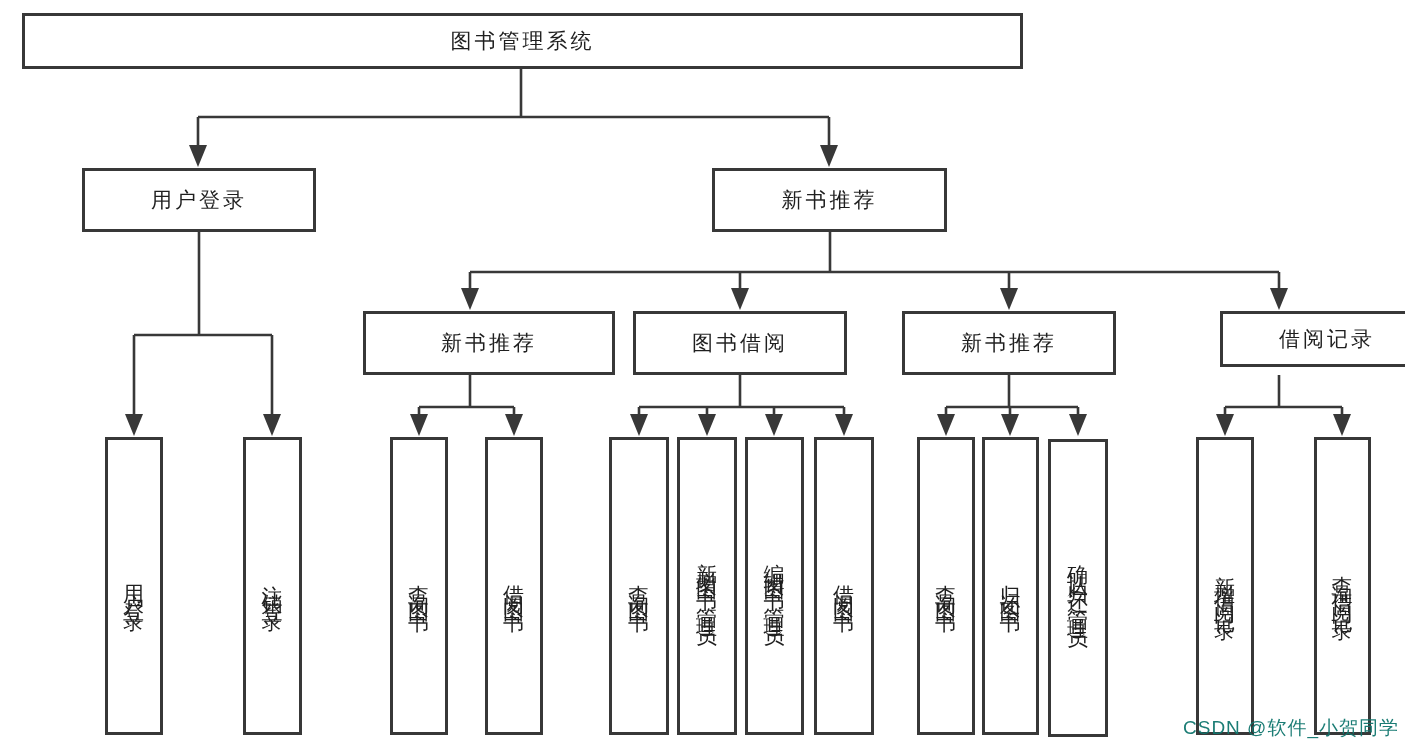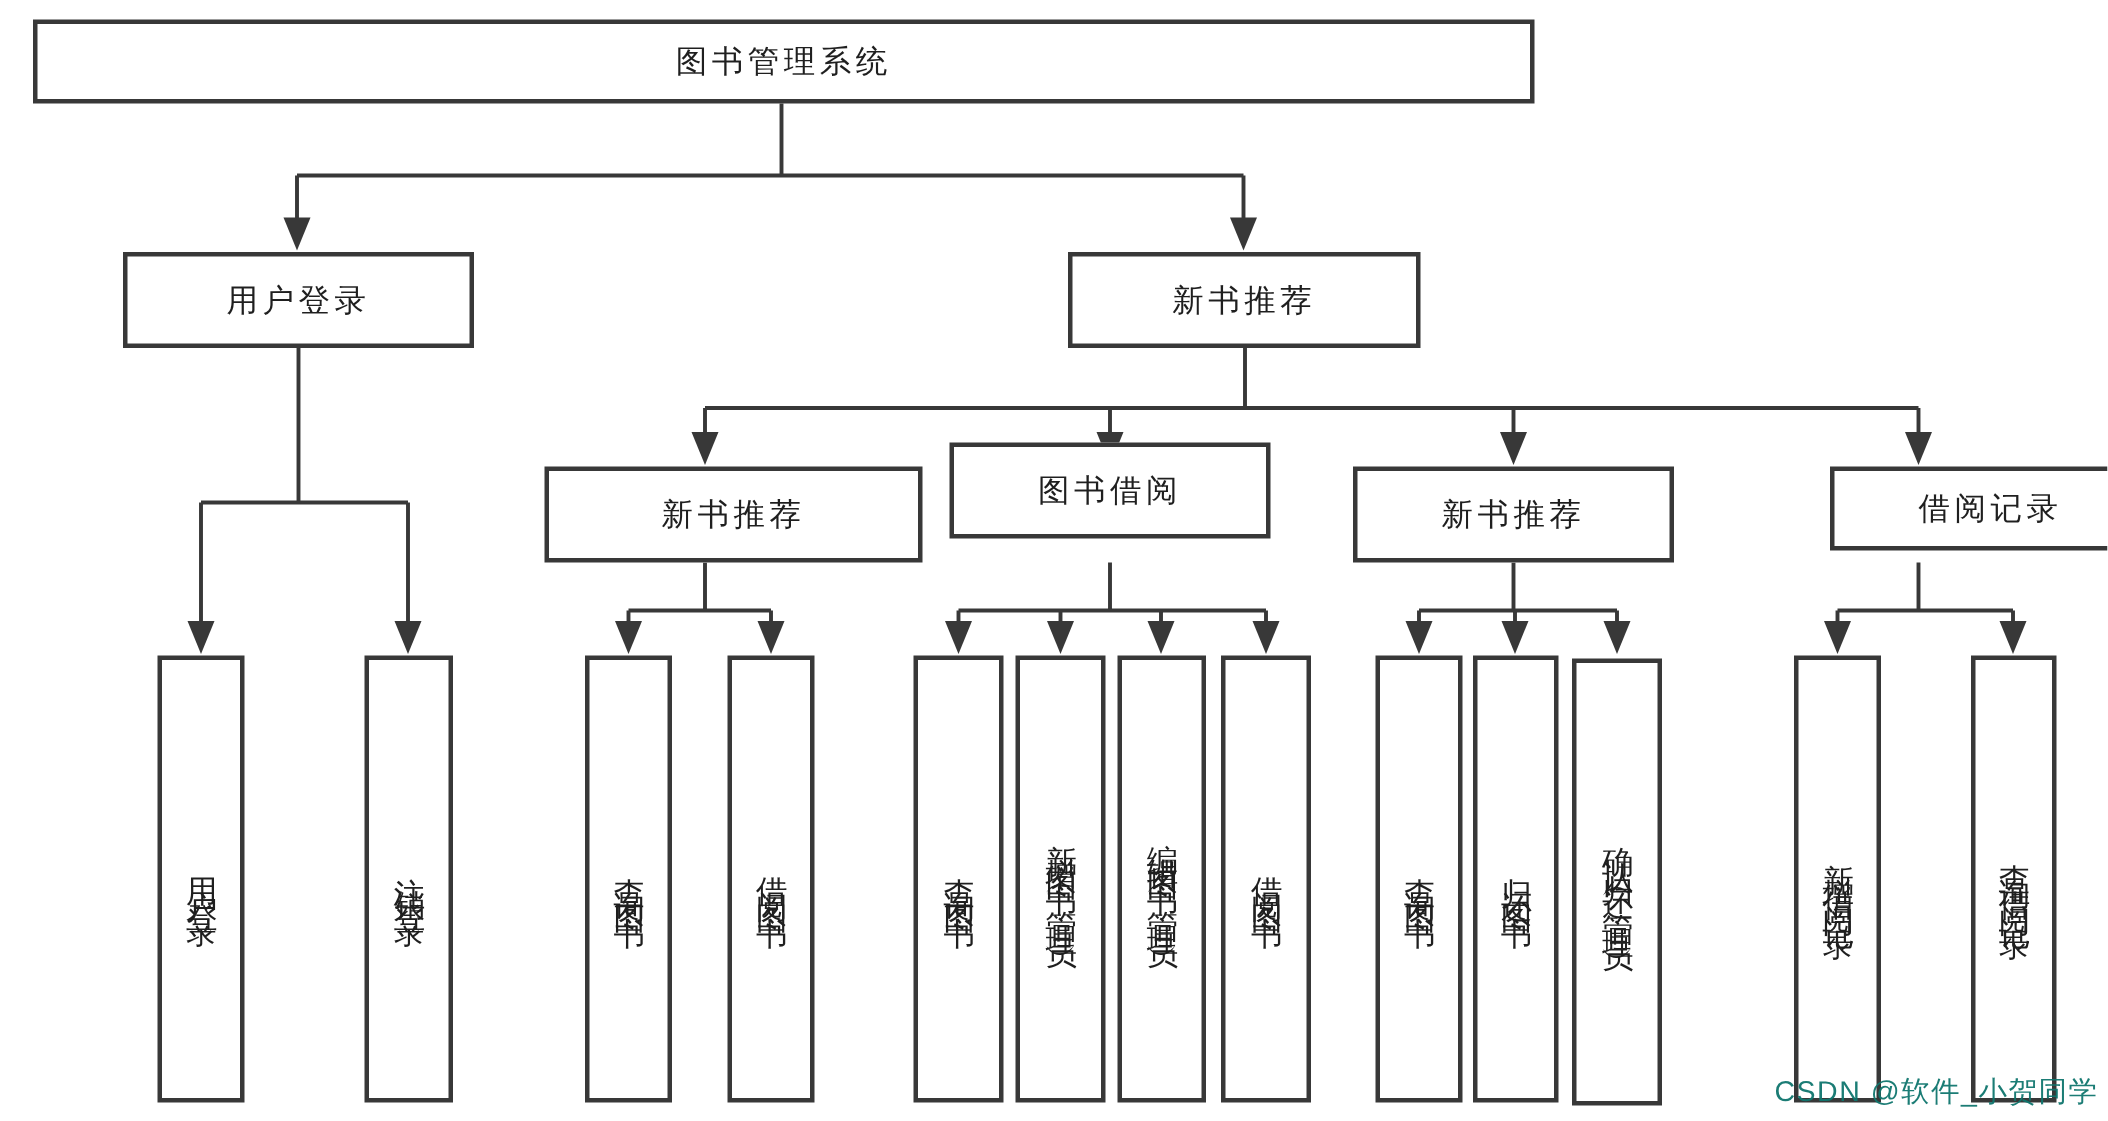--- a/index.html
+++ b/index.html
@@ -118,21 +118,21 @@
   <div class="box hbox" style="left:82px; top:168px; width:234px; height:64px;">
     <span>用户登录</span>
   </div>
   <div class="box hbox" style="left:712px; top:168px; width:235px; height:64px;">
     <span>新书推荐</span>
   </div>
 
   <div class="box hbox" style="left:363px; top:311px; width:252px; height:64px;">
     <span>新书推荐</span>
   </div>
-  <div class="box hbox" style="left:633px; top:295px; width:214px; height:64px;">
+  <div class="box hbox" style="left:633px; top:311px; width:214px; height:64px;">
     <span>图书借阅</span>
   </div>
   <div class="box hbox" style="left:902px; top:311px; width:214px; height:64px;">
     <span>新书推荐</span>
   </div>
   <div class="box hbox" style="left:1220px; top:311px; width:214px; height:56px;">
     <span>借阅记录</span>
   </div>
 
   <div class="box vbox" style="left:105px; top:437px; width:58px; height:298px;">

